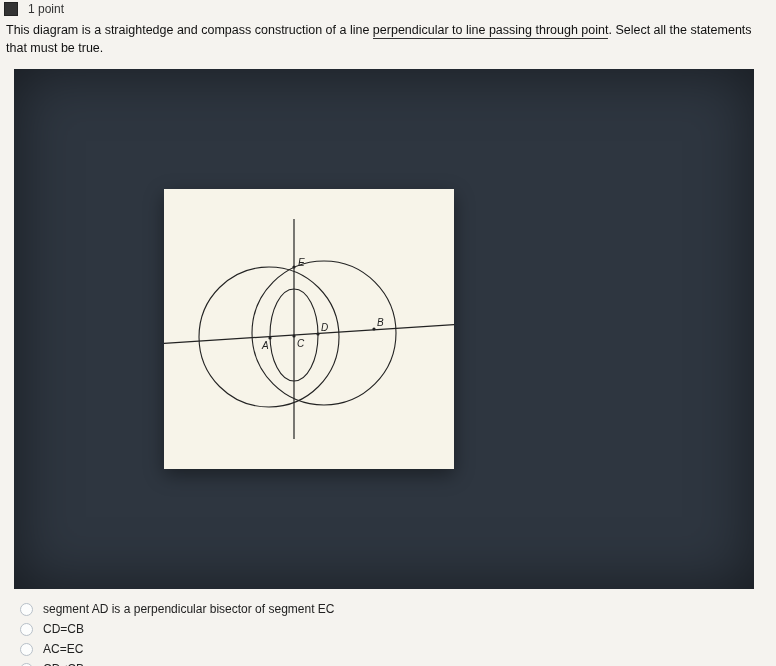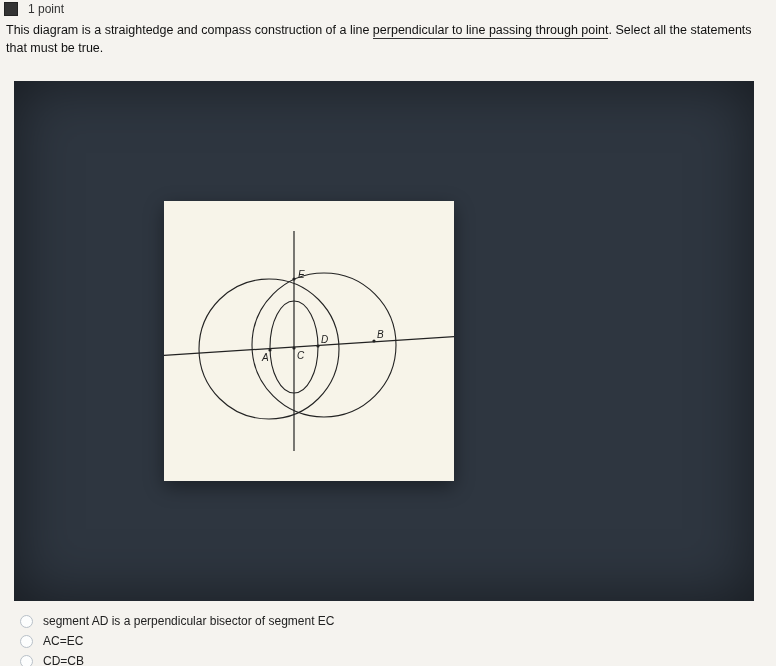--- a/index.html
+++ b/index.html
@@ -23,21 +23,21 @@
       background: #333;
       border: 1px solid #222;
     }
     .points {
       font-size: 12px;
       color: #333;
     }
     .prompt {
       font-size: 12.5px;
       color: #111;
-      padding: 4px 6px 24px 6px;
+      padding: 4px 6px 12px 6px;
       line-height: 1.4;
     }
     .underline { border-bottom: 1px solid #333; padding-bottom: 1px; }
     .canvas-area {
       width: 740px;
       height: 520px;
       margin: 0 14px;
       background: #2e3640;
       position: relative;
       box-shadow: inset 0 0 60px rgba(0,0,0,0.5);
@@ -116,23 +116,23 @@
   </div>
 </div>
 
 <div class="answers">
   <div class="answer-row">
     <div class="radio"></div>
     <span class="answer-label">segment AD is a perpendicular bisector of segment EC</span>
   </div>
   <div class="answer-row">
     <div class="radio"></div>
-    <span class="answer-label">AC=EC</span>
+    <span class="answer-label">CD=CB</span>
   </div>
   <div class="answer-row">
     <div class="radio"></div>
-    <span class="answer-label">CD=CB</span>
+    <span class="answer-label">AC=EC</span>
   </div>
   <div class="answer-row">
     <div class="radio"></div>
     <span class="answer-label">CD&lt;CB</span>
   </div>
 </div>
 
 </body></html>

